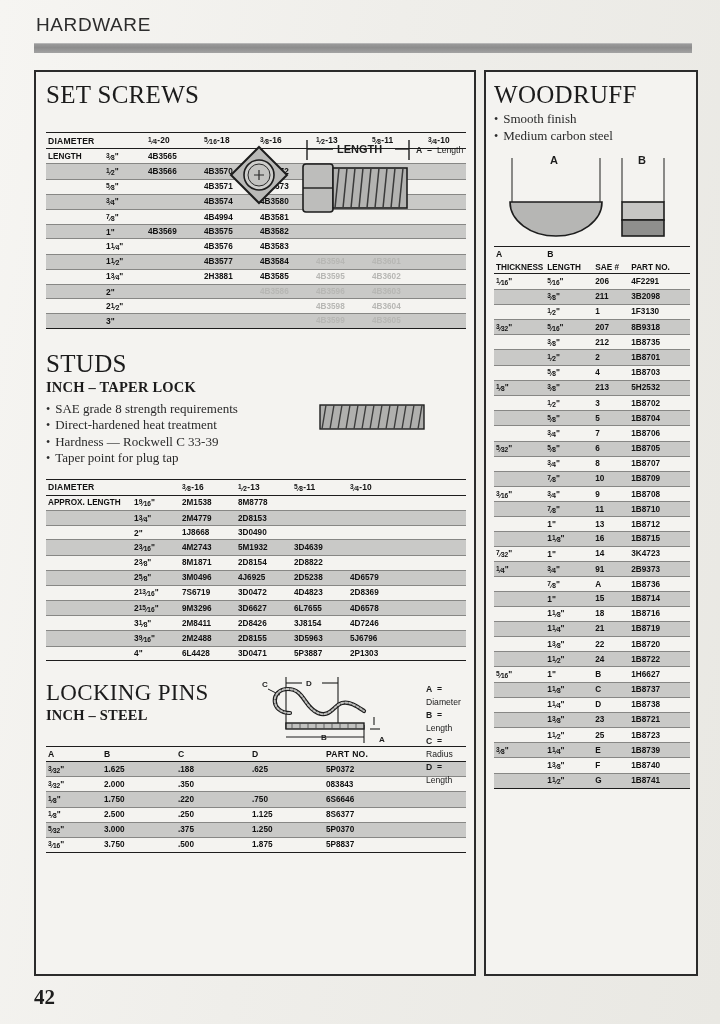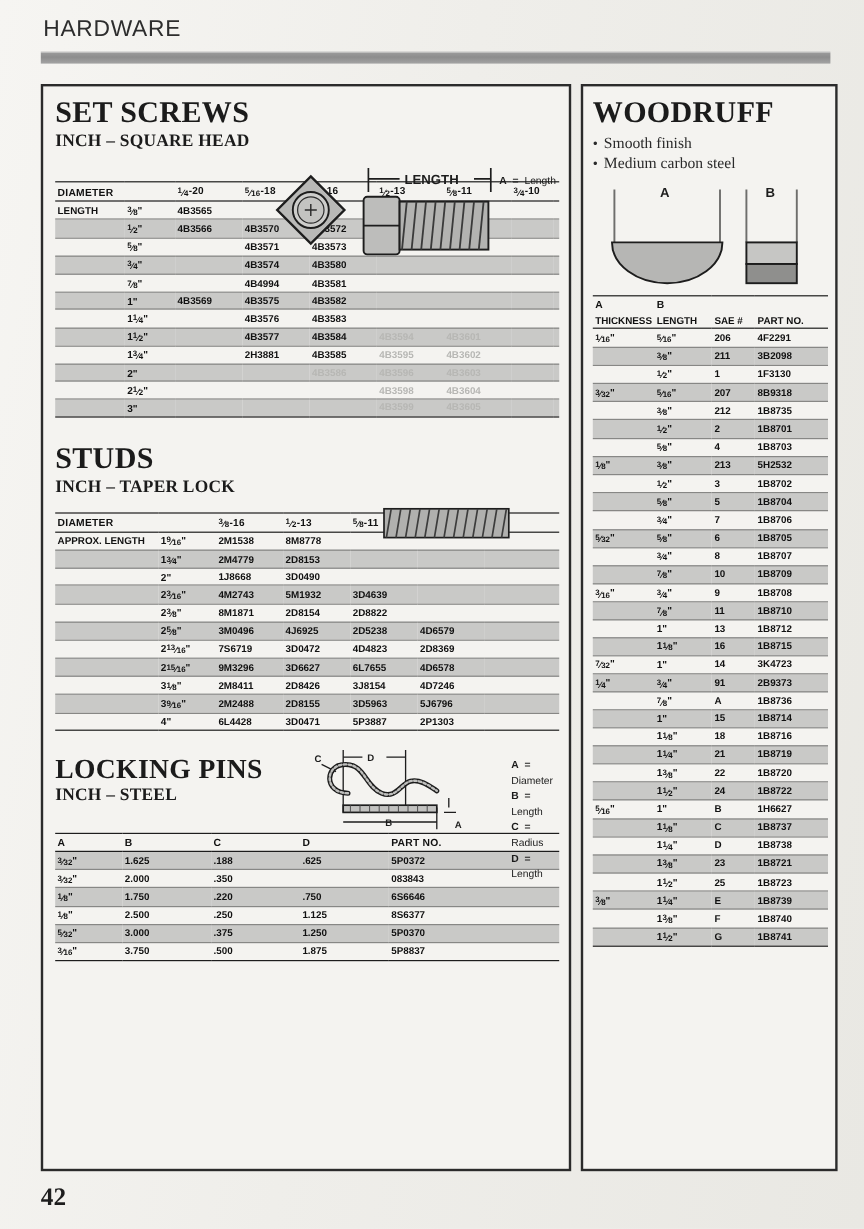--- a/index.html
+++ b/index.html
@@ -35,21 +35,21 @@
     border:2px solid #2b2b2b;background:#f4f3f0;
   }
   .frameR{
     position:absolute;left:484px;top:70px;width:210px;height:902px;
     border:2px solid #2b2b2b;background:#f4f3f0;
   }
   .pad{padding:10px 8px 0 10px;}
   
   h1.sec{
     font-family:"Liberation Serif", serif;
-    font-size:25px;font-weight:bold;margin:0;letter-spacing:.3px;line-height:1.05;
+    font-size:25px;font-weight:normal;margin:0;letter-spacing:.3px;line-height:1.05;
   }
   h1.sec.small{font-size:23px;}
   h2.sub{
     font-family:"Liberation Serif", serif;
     font-size:14.5px;font-weight:bold;margin:2px 0 5px 0;letter-spacing:.2px;
   }
   ul.bullets{
     margin:0;padding:0;list-style:none;
     font-family:"Liberation Serif", serif;
     font-size:13px;line-height:15.5px;color:#2a2a2a;
@@ -99,21 +99,20 @@
   <div class="pagehead">
     <div class="ttl">HARDWARE</div>
     <div class="headrule"></div>
   </div>
 
   <div class="frameL">
     <div class="pad">
 
       <div style="position:relative;">
         <h1 class="sec">SET SCREWS</h1>
-        <h2 class="sub">INCH – SQUARE HEAD</h2>
 
         <div class="dia" style="left:182px;top:62px;">
           <svg width="62" height="62" viewBox="0 0 62 62">
             <polygon points="31,3 59,31 31,59 3,31" fill="#b9b9b7" stroke="#1d1d1d" stroke-width="2"></polygon>
             <circle cx="31" cy="31" r="15" fill="#cdcdcb" stroke="#1d1d1d" stroke-width="1.6"></circle>
             <circle cx="31" cy="31" r="11" fill="#c3c3c1" stroke="#2b2b2b" stroke-width="1"></circle>
             <path d="M31 26 V36 M26 31 H36" stroke="#2b2b2b" stroke-width="1.2"></path>
           </svg>
         </div>
 
@@ -307,20 +306,26 @@
                 <td class="faint"></td>
                 <td></td>
               </tr>
             </tbody>
         </table>
       </div>
 
       <div style="margin-top:22px;position:relative;">
         <h1 class="sec">STUDS</h1>
         <h2 class="sub">INCH – TAPER LOCK</h2>
+        <ul class="bullets">
+          <li>SAE grade 8 strength requirements</li>
+          <li>Direct-hardened heat treatment</li>
+          <li>Hardness — Rockwell C 33-39</li>
+          <li>Taper point for plug tap</li>
+        </ul>
         <div class="dia" style="left:272px;top:48px;">
           <svg width="110" height="36" viewBox="0 0 110 36">
             <rect x="2" y="6" width="104" height="24" fill="#b0b0ae" stroke="#1d1d1d" stroke-width="1.4"></rect>
             <g stroke="#3c3c3c" stroke-width="1.4">
               <line x1="8" y1="6" x2="4" y2="30"></line>
                 <line x1="16" y1="6" x2="12" y2="30"></line>
               <line x1="24" y1="6" x2="20" y2="30"></line>
                 <line x1="32" y1="6" x2="28" y2="30"></line>
               <line x1="40" y1="6" x2="36" y2="30"></line>
                 <line x1="48" y1="6" x2="44" y2="30"></line>

